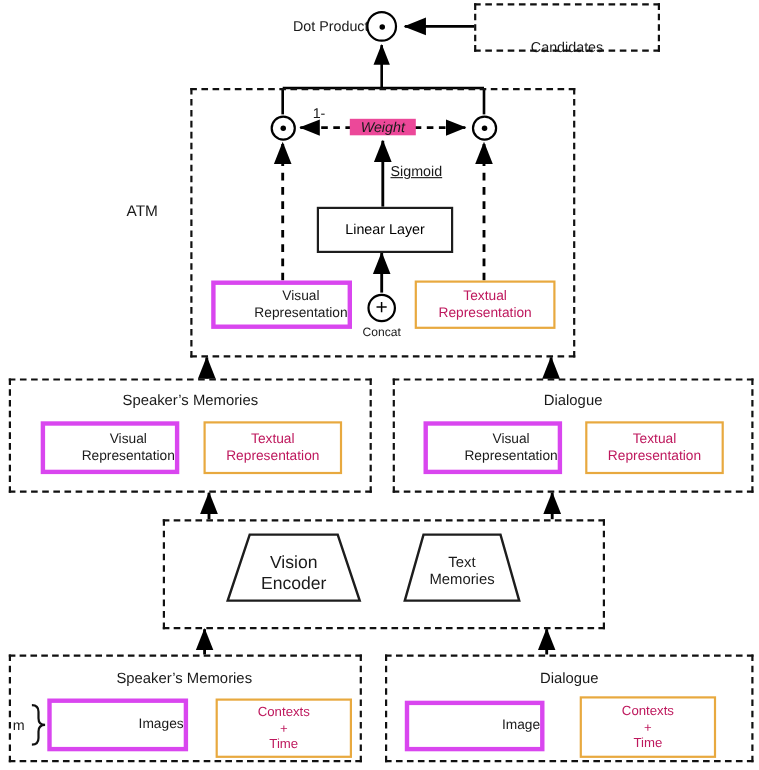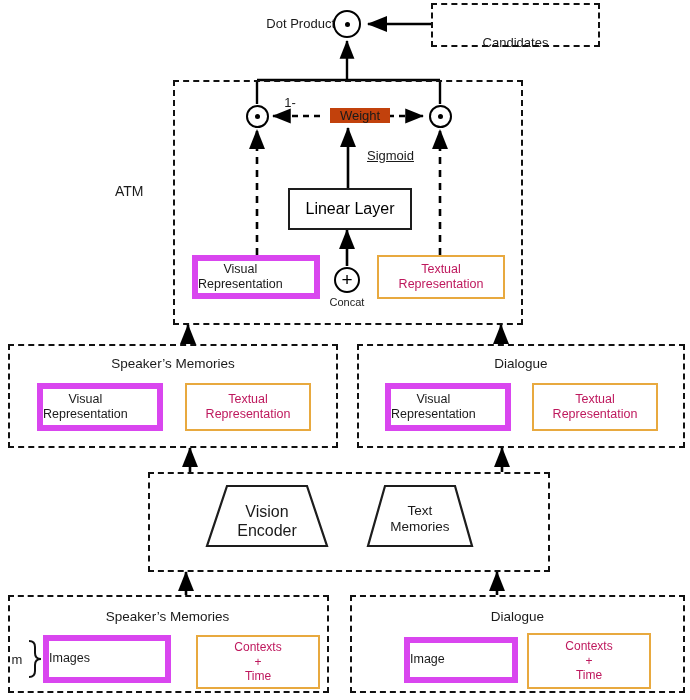--- a/index.html
+++ b/index.html
@@ -43,31 +43,31 @@
   
   .solidbox {
     position: absolute;
     box-sizing: border-box;
     border: 2px solid #1d1d1d;
     background: #ffffff;
     display: flex;
     align-items: center;
     justify-content: center;
     text-align: center;
-    font-size: 16px;
+    font-size: 13px;
     line-height: 1.2;
   }
   .box-blue {
     position: absolute;
     box-sizing: border-box;
-    border: 6px solid #d946ef;
-    background: #ffffff;
-    display: flex;
-    align-items: center;
-    justify-content: flex-start;
+    border: 4px solid #d946ef;
+    background: #ffffff;
+    display: flex;
+    align-items: center;
+    justify-content: flex-end;
     text-align: center;
     font-size: 12.5px;
     line-height: 1.22;
     color: #1a1a1a;
     white-space: pre-line;
   }
   .box-orange {
     position: absolute;
     box-sizing: border-box;
     border: 2px solid #e8a93f;
@@ -184,23 +184,23 @@
 
   <div class="circ" style="left:246px; top:105px; width:23px; height:23px;">
     <span class="dot"></span>
   </div>
   <div class="circ" style="left:429px; top:105px; width:23px; height:23px;">
     <span class="dot"></span>
   </div>
 
   <div class="lbl" style="left:275px; top:95px; width:30px; font-size:13px;">1-</div>
 
-  <div class="lbl" style="left:330px; top:108px; width:60px; font-size:13px; background:#c2410c;">Weight</div>
-
-  <div class="lbl" style="left:367px; top:148px; width:70px; text-align:left; font-size:13px;text-decoration:underline;">Sigmoid</div>
+  <div class="lbl" style="left:318px; top:108px; width:60px; font-size:13px; background:#ec4899;font-style:italic;">Weight</div>
+
+  <div class="lbl" style="left:355px; top:148px; width:70px; text-align:left; font-size:13px;text-decoration:underline;">Sigmoid</div>
 
   <div class="solidbox" style="left:288px; top:188px; width:124px; height:42px;">
     <span>Linear Layer</span>
   </div>
 
   <div class="circ" style="left:334px; top:267px; width:26px; height:26px;">
     <span class="plusglyph">+</span>
   </div>
   <div class="lbl" style="left:317px; top:296px; width:60px; font-size:11px;">Concat</div>
 
@@ -249,21 +249,21 @@
   </div>
   <div class="lbl" style="left:201px; top:652px; width:18px; font-size:13px;">m</div>
   <div class="box-orange" style="left:196px; top:635px; width:124px; height:54px; font-size:12px;">
     <span>Contexts
 +
 Time</span>
   </div>
 
   <div class="dashbox" style="left:350px; top:595px; width:335px; height:98px;"></div>
   <div class="lbl" style="left:400px; top:609px; width:235px; font-size:13.5px;">Dialogue</div>
-  <div class="box-blue" style="left:404px; top:637px; width:114px; height:46px;">
+  <div class="box-blue" style="left:368px; top:637px; width:127px; height:46px;">
     <span>Image</span>
   </div>
   <div class="box-orange" style="left:527px; top:633px; width:124px; height:56px; font-size:12px;">
     <span>Contexts
 +
 Time</span>
   </div>
 
 </div>
 

